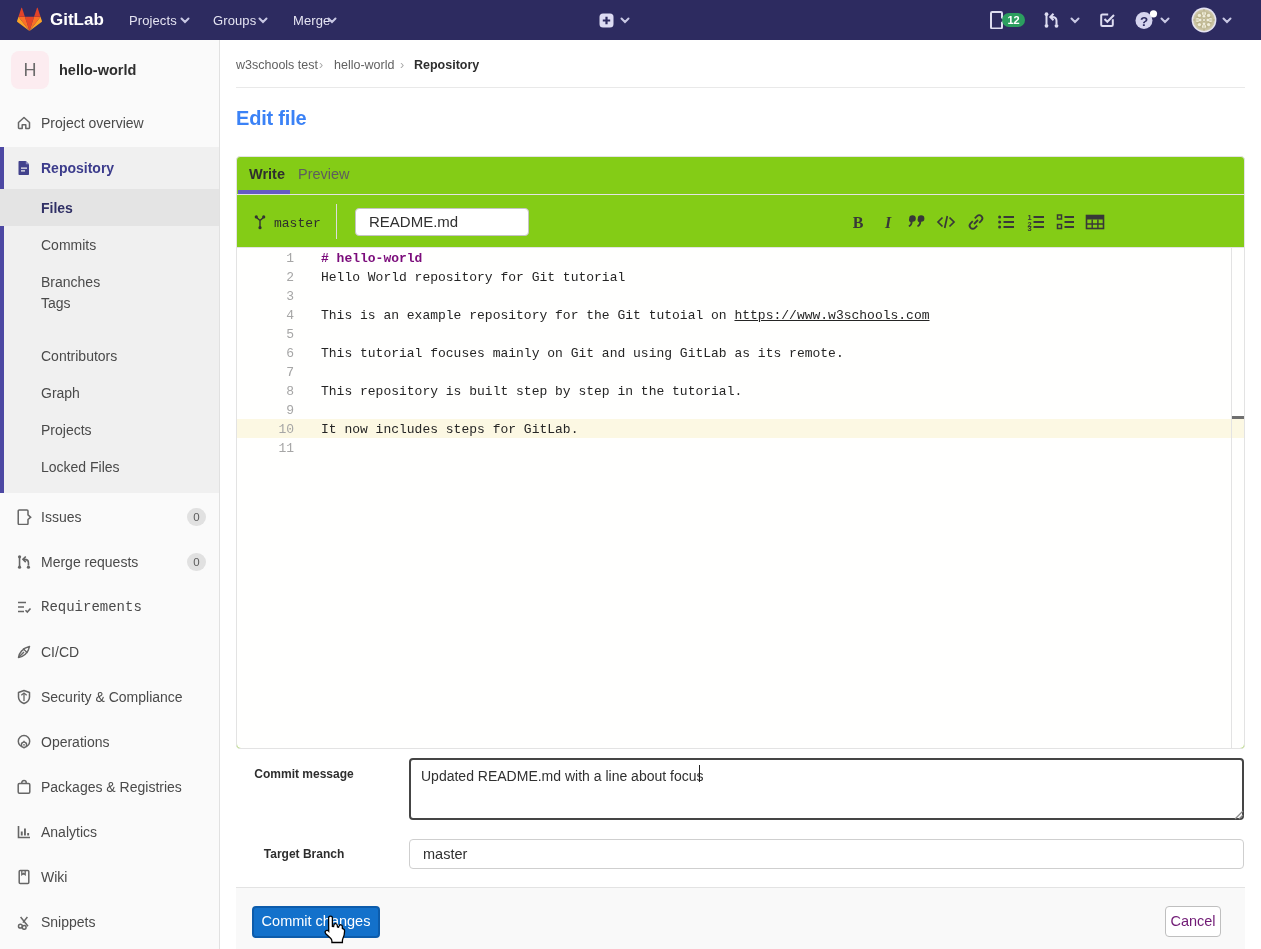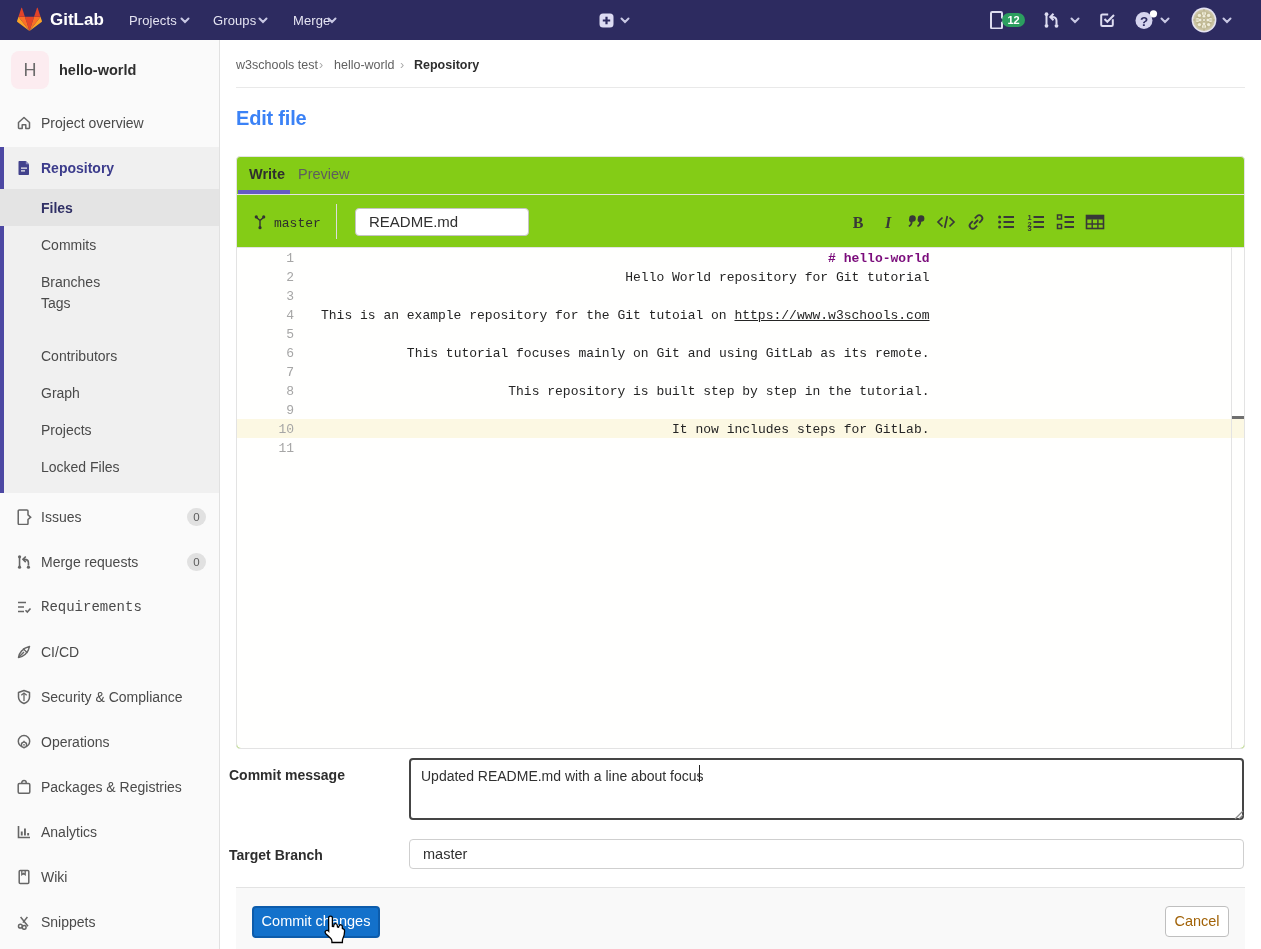--- a/index.html
+++ b/index.html
@@ -43,34 +43,34 @@
 .branch-ic { position:absolute; left:17px; top:57px; }
 .branch-tx { position:absolute; left:37px; top:59px; font-size:13px; color:#2e2e2e; }
 .tool-divider { position:absolute; left:99px; top:47px; width:1px; height:35px; background:#dcdcdc; }
 .fname { position:absolute; left:118px; top:51px; width:174px; height:28px; background:#fff; border:1px solid #c4c4c4; border-radius:4px; font-size:15px; color:#303030; line-height:26px; padding-left:13px; }
 .tbico { position:absolute; top:52px; width:26px; height:26px; color:#383838; }
 .nowrap-btn { position:absolute; left:836px; top:49px; width:95px; height:48px; background:#fff; border:1px solid #c8c8c8; border-radius:4px;margin-top:44px; }
 .nowrap-btn span { position:absolute; left:28px; top:7px; font-size:14px; color:#303030; }
 
 .editor { position:absolute; left:0; top:91px; width:1007px; height:500px; background:#fffffe; border-radius:0 0 4px 4px; overflow:hidden; }
 .lnums { position:absolute; left:0; top:1px; width:57px; text-align:right; font-family:"Liberation Mono", monospace; font-size:13px; line-height:19px; color:#a6a6a6; }
-.code { position:absolute; left:84px; top:1px; font-family:"Liberation Mono", monospace; font-size:13px; line-height:19px; color:#252525; white-space:pre;text-align:right; }
+.code { position:absolute; left:84px; top:1px; font-family:"Liberation Mono", monospace; font-size:13px; line-height:19px; color:#252525; white-space:pre; }
 .activeline { position:absolute; left:0; top:171px; width:1007px; height:19px; background:#fcf8e3; }
 .ruler { position:absolute; left:994px; top:0; width:1px; height:500px; background:#e3e3e3; }
 .cursor-mark { position:absolute; left:995px; top:168px; width:12px; height:3px; background:#6f6f6f; }
 
-.lbl { position:absolute; font-size:14px; font-weight:700; color:#2e2e2e; text-align:left; width:150px; left:9px; }
+.lbl { position:absolute; font-size:12px; font-weight:700; color:#2e2e2e; text-align:center; width:150px; left:9px; }
 .commit-ta { position:absolute; left:189px; top:718px; width:835px; height:62px; border:2px solid #454545; border-radius:4px; background:#fff; font-size:14px; color:#303030; padding:8px 10px; }
 .caret { position:absolute; left:479px; top:725px; width:1px; height:17px; background:#222; }
 .resizer { position:absolute; left:1014px; top:770px; }
 .tb-input { position:absolute; left:189px; top:799px; width:835px; height:30px; border:1px solid #cfcfcf; border-radius:4px; background:#fff; font-size:14.5px; color:#303030; line-height:28px; padding-left:13px; }
 
 .footer { position:absolute; left:16px; top:847px; width:1009px; height:62px; background:#f9f9f9; border-top:1px solid #e3e3e3; }
 .btn-commit { position:absolute; left:16px; top:18px; width:128px; height:32px; background:#1371cb; border:2px solid #0d5cab; border-radius:4px; color:#fff; font-size:14.5px; text-align:center; line-height:27px; }
-.btn-cancel { position:absolute; left:929px; top:18px; width:64px; height:31px; background:#fff; border:1px solid #bfbfbf; border-radius:4px; color:#a16207; font-size:14.5px; text-align:center; line-height:29px; }
+.btn-cancel { position:absolute; left:929px; top:18px; width:56px; height:31px; background:#fff; border:1px solid #bfbfbf; border-radius:4px; color:#701a75; font-size:14.5px; text-align:center; line-height:29px; }
 .hand { position:absolute; left:86px; top:26px; }
 </style>
 </head>
 <body>
 
 <div class="navbar">
   <svg class="abs" style="left:17px;top:7px;" width="25" height="25" viewBox="0 0 36 36">
     <path fill="#e24329" d="M18 34.4 11.4 14h13.2z"></path>
     <path fill="#fc6d26" d="M18 34.4 11.4 14H2.1z"></path>
     <path fill="#fca326" d="M2.1 14 .1 20.2c-.2.6 0 1.2.5 1.5L18 34.4z"></path>

